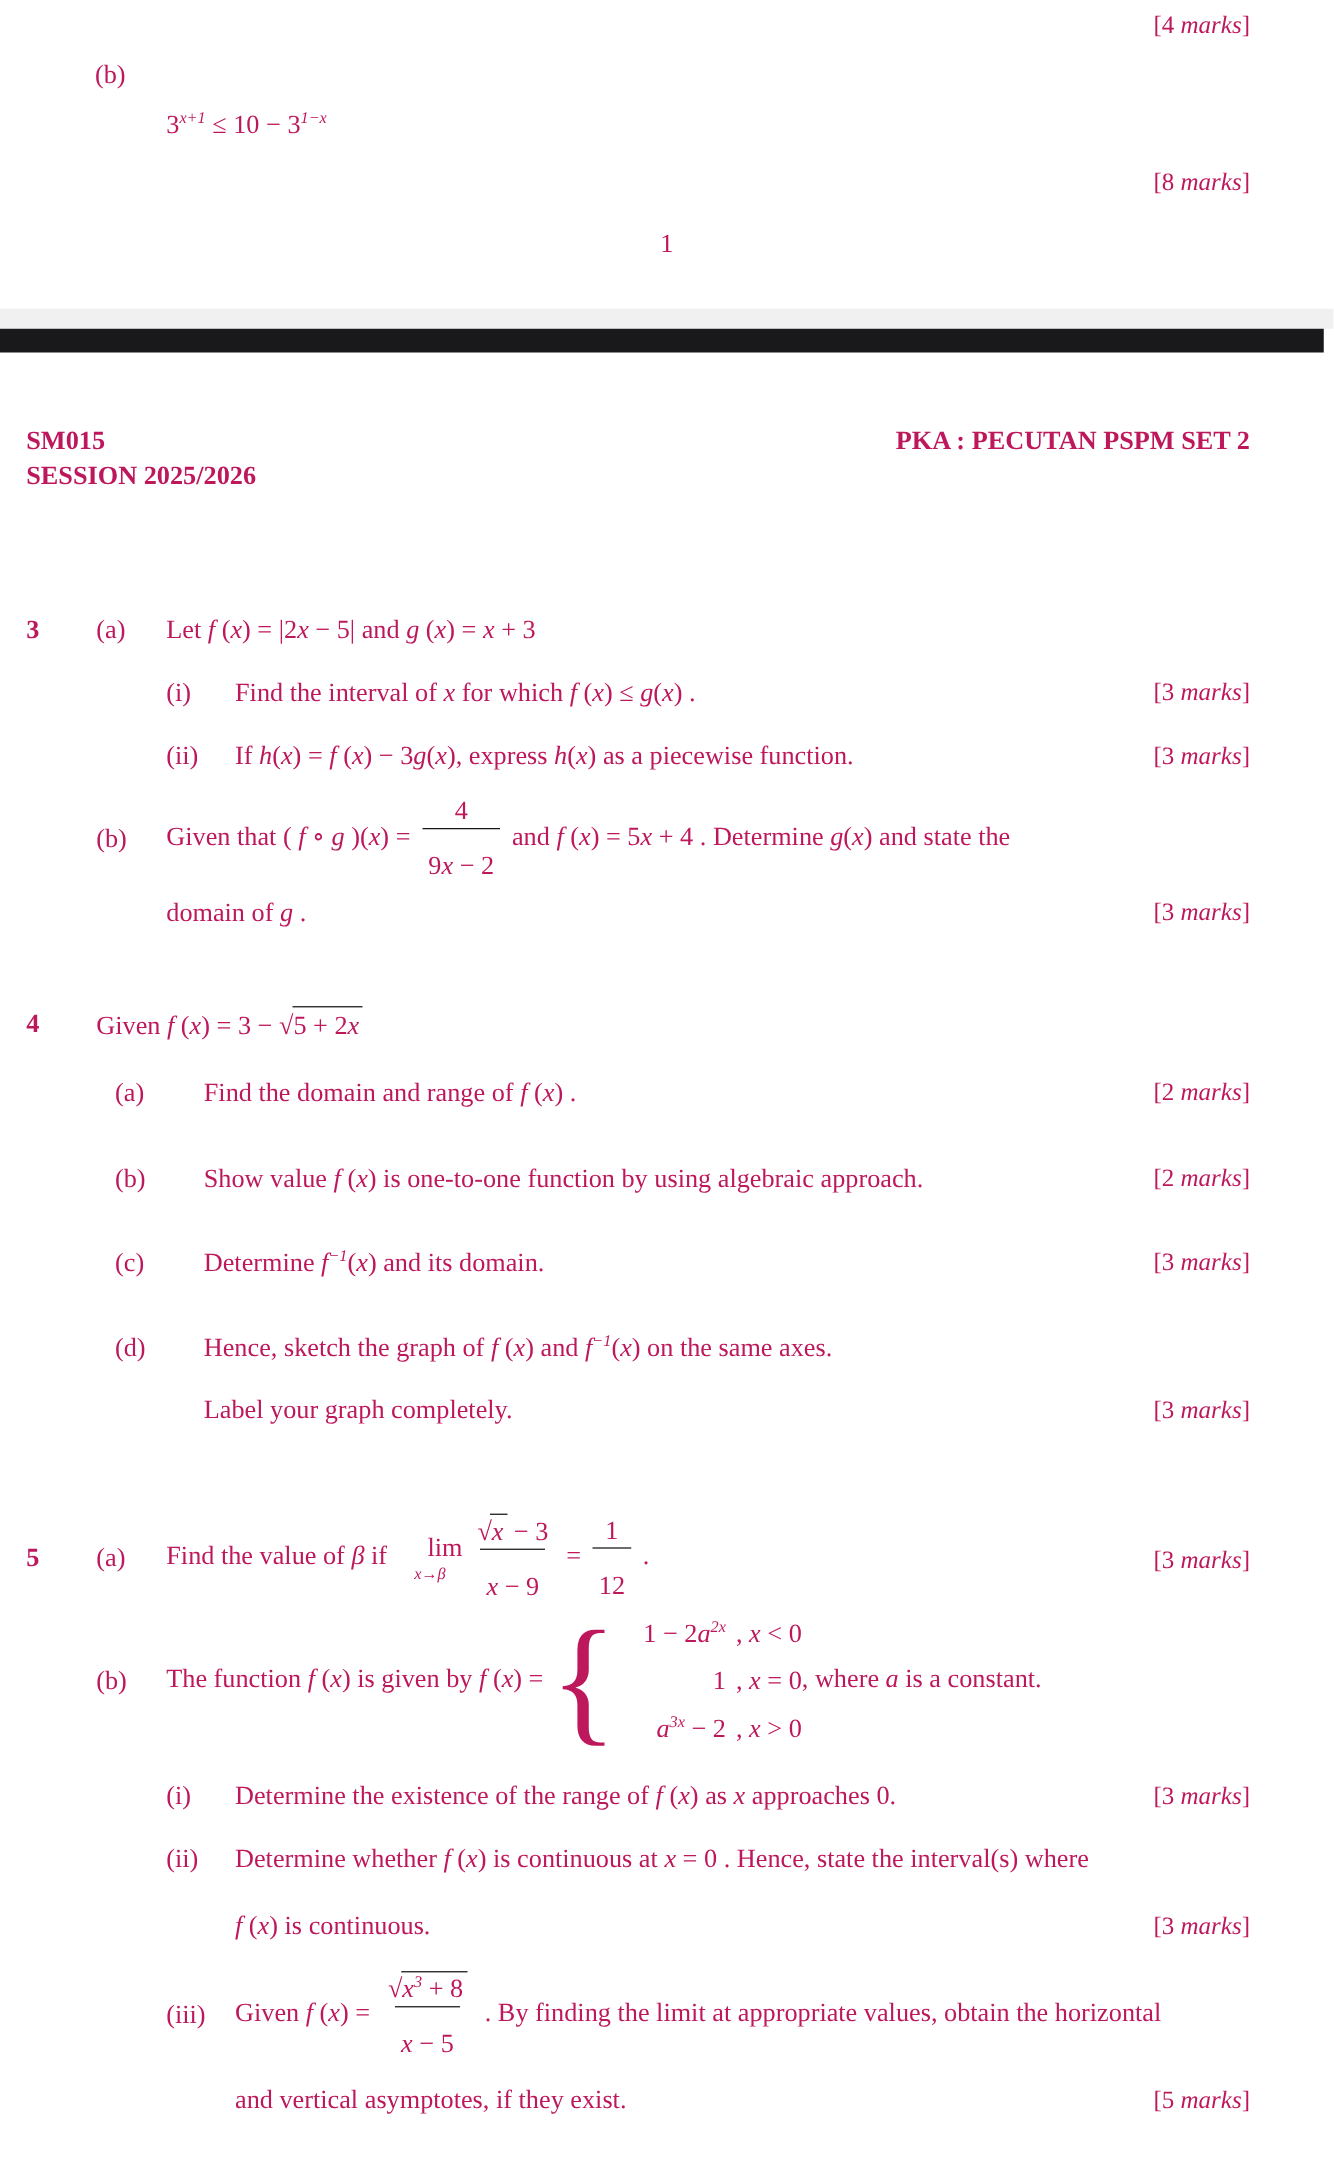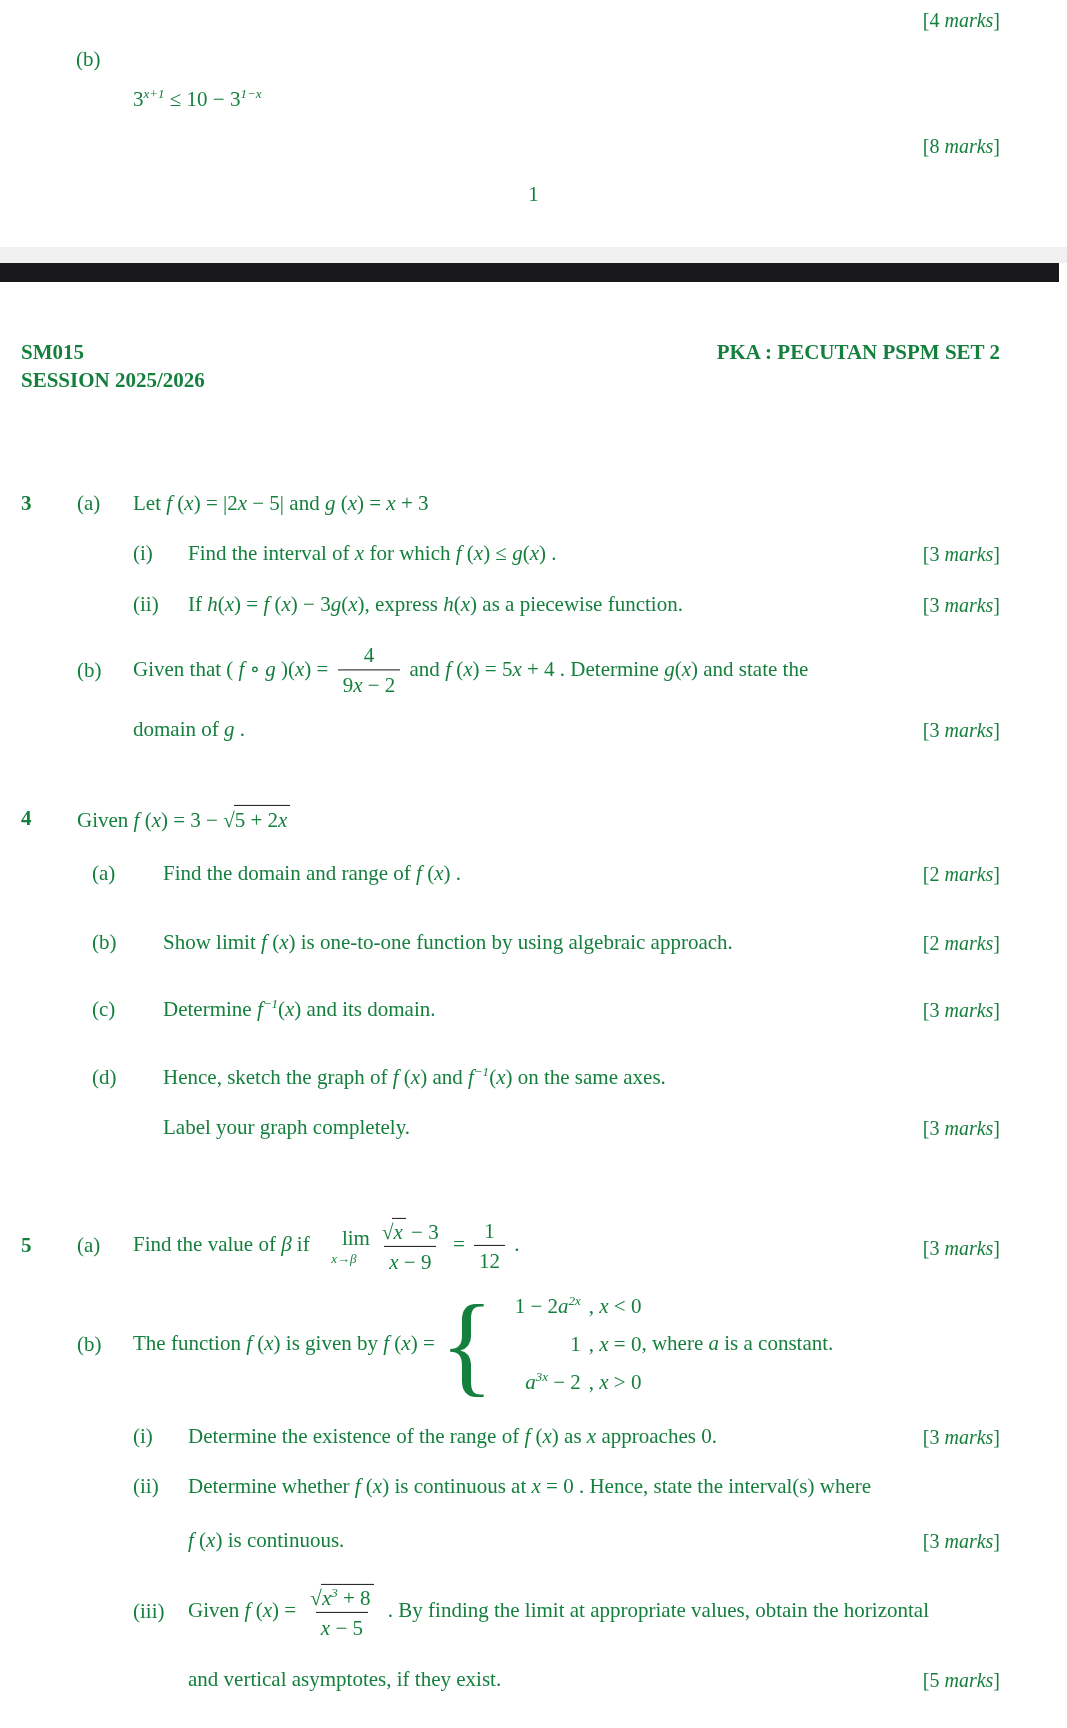--- a/index.html
+++ b/index.html
@@ -1,31 +1,31 @@
 <!DOCTYPE html>
 <html><head>
 <meta charset="utf-8">
 <style>
   html,body{margin:0;padding:0;background:#ffffff;}
   .page{position:relative;width:1067px;height:1728px;background:#ffffff;overflow:hidden;
-        font-family:"Liberation Serif","DejaVu Serif",serif;color:#15803d;}
+        font-family:"Liberation Serif","DejaVu Serif",serif;color:#be185d;}
   .line{position:absolute;transform:translateY(-50%);white-space:nowrap;
         font-size:21px;line-height:1.2;}
   .marks{position:absolute;right:67px;transform:translateY(-50%);white-space:nowrap;
          font-size:20px;line-height:1.2;}
   .bold{font-weight:bold;}
   .center{left:50%;transform:translate(-50%,-50%);}
   .r{font-style:normal;}
   .i{font-style:italic;}
   .sup{font-size:13px;font-style:italic;position:relative;top:-8px;}
   .over{display:inline-block;border-top:1.4px solid #161616;padding:2px 3px 0 1px;margin-left:-1px;}
   .frac{display:inline-flex;flex-direction:column;align-items:center;vertical-align:middle;
         margin:0 4px;line-height:1.1;}
   .fn{display:block;padding:0 5px 2px;}
-  .fd{display:block;border-top:1.5px solid #161616;padding:4px 5px 0;}
+  .fd{display:block;border-top:1.5px solid #161616;padding:18px 5px 0;}
   .lim{display:inline-flex;flex-direction:column;align-items:center;vertical-align:middle;
        margin:0 3px;line-height:1;}
   .lt{line-height:1;margin-left:24px;}
   .lu{font-size:13px;font-style:italic;line-height:1;margin-top:3px;}
   .pw{display:inline-flex;align-items:center;vertical-align:middle;}
   .pwbrace{font-size:112px;line-height:0.9;font-weight:400;margin-right:5px;}
   .pwrows{display:inline-flex;flex-direction:column;row-gap:13px;}
   .pwrow{display:flex;align-items:baseline;}
   .pwe{display:inline-block;min-width:82px;text-align:right;}
   .pwc{display:inline-block;margin-left:8px;}
@@ -71,21 +71,21 @@
   <span class="marks" style="top:730px;"><span class="r">[3 </span><span class="i">marks</span><span class="r">]</span></span>
 
   <span class="line bold" style="left:21px;top:819px;">4</span>
   <span class="line" style="left:77px;top:819px;"><span class="r">Given </span><span class="i">f</span><span class="r"> (</span><span class="i">x</span><span class="r">) = 3 − </span><span class="r">√</span><span class="over"><span class="r">5 + 2</span><span class="i">x</span></span></span>
 
   <span class="line" style="left:92px;top:874px;">(a)</span>
   <span class="line" style="left:163px;top:874px;"><span class="r">Find the domain and range of </span><span class="i">f</span><span class="r"> (</span><span class="i">x</span><span class="r">) .</span></span>
   <span class="marks" style="top:874px;"><span class="r">[2 </span><span class="i">marks</span><span class="r">]</span></span>
 
   <span class="line" style="left:92px;top:943px;">(b)</span>
-  <span class="line" style="left:163px;top:943px;"><span class="r">Show limit </span><span class="i">f</span><span class="r"> (</span><span class="i">x</span><span class="r">) is one-to-one function by using algebraic approach.</span></span>
+  <span class="line" style="left:163px;top:943px;"><span class="r">Show value </span><span class="i">f</span><span class="r"> (</span><span class="i">x</span><span class="r">) is one-to-one function by using algebraic approach.</span></span>
   <span class="marks" style="top:943px;"><span class="r">[2 </span><span class="i">marks</span><span class="r">]</span></span>
 
   <span class="line" style="left:92px;top:1010px;">(c)</span>
   <span class="line" style="left:163px;top:1010px;"><span class="r">Determine </span><span class="i">f</span><span class="sup">−1</span><span class="r">(</span><span class="i">x</span><span class="r">) and its domain.</span></span>
   <span class="marks" style="top:1010px;"><span class="r">[3 </span><span class="i">marks</span><span class="r">]</span></span>
 
   <span class="line" style="left:92px;top:1078px;">(d)</span>
   <span class="line" style="left:163px;top:1078px;"><span class="r">Hence, sketch the graph of </span><span class="i">f</span><span class="r"> (</span><span class="i">x</span><span class="r">) and </span><span class="i">f</span><span class="sup">−1</span><span class="r">(</span><span class="i">x</span><span class="r">) on the same axes.</span></span>
   <span class="line" style="left:163px;top:1128px;"><span class="r">Label your graph completely.</span></span>
   <span class="marks" style="top:1128px;"><span class="r">[3 </span><span class="i">marks</span><span class="r">]</span></span>

